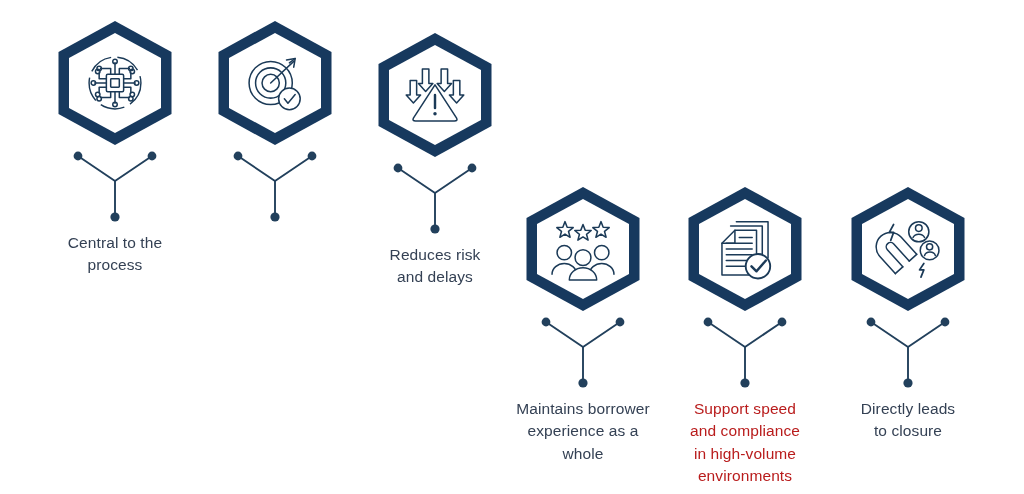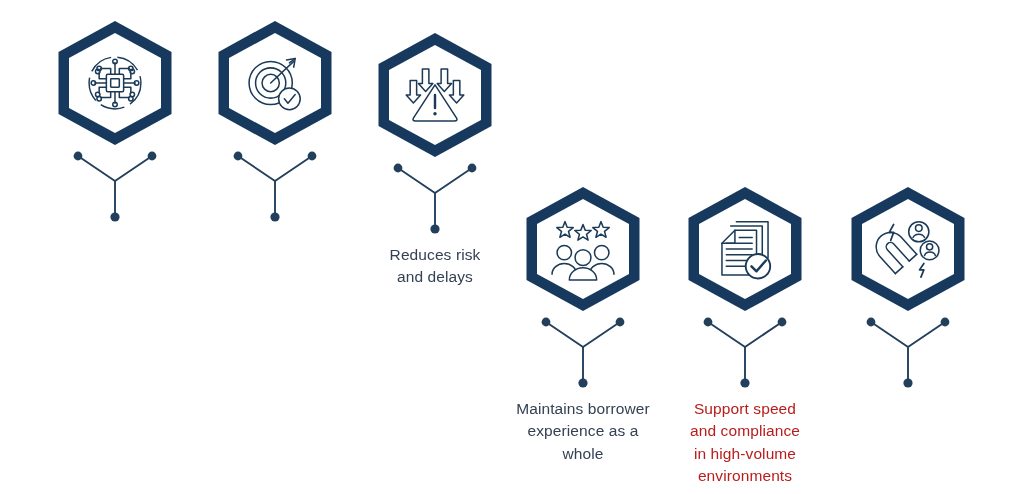--- a/index.html
+++ b/index.html
@@ -109,20 +109,22 @@
       </div>
       <div>
         <svg class="connector" viewBox="0 0 96 78">
           <path d="M11 8 L48 33 L85 8" fill="none" stroke="#22405c" stroke-width="1.9" stroke-linecap="round" stroke-linejoin="round"></path>
           <path d="M48 33 L48 68" fill="none" stroke="#22405c" stroke-width="1.9" stroke-linecap="round"></path>
           <circle cx="11" cy="8" r="4.4" fill="#22405c"></circle>
           <circle cx="85" cy="8" r="4.4" fill="#22405c"></circle>
           <circle cx="48" cy="69" r="4.6" fill="#22405c"></circle>
         </svg>
       </div>
+      <div class="caption" style="color: rgb(52, 65, 84);">Central to the
+process</div>
     </div>
     <div class="node" style="left: 180px; top: 18px;">
       <div class="hex-wrap">
         <svg class="hex-svg" viewBox="0 0 118 130">
           <polygon points="59.0,2.9 115.5,33.9 115.5,96.1 59.0,127.1 2.5,96.1 2.5,33.9" fill="#17395e"></polygon>
           <polygon points="59.0,15.0 105.0,40.0 105.0,90.0 59.0,115.0 13.0,90.0 13.0,40.0" fill="#ffffff"></polygon>
         </svg>
         <svg class="hex-icon" viewBox="0 0 100 100">
           <circle cx="44" cy="50" r="30" fill="none" stroke="#1b3a57" stroke-width="2.1" stroke-linecap="round" stroke-linejoin="round"></circle>
           <circle cx="44" cy="50" r="21" fill="none" stroke="#1b3a57" stroke-width="2.1" stroke-linecap="round" stroke-linejoin="round"></circle>
@@ -263,14 +265,16 @@
       </div>
       <div>
         <svg class="connector" viewBox="0 0 96 78">
           <path d="M11 8 L48 33 L85 8" fill="none" stroke="#22405c" stroke-width="1.9" stroke-linecap="round" stroke-linejoin="round"></path>
           <path d="M48 33 L48 68" fill="none" stroke="#22405c" stroke-width="1.9" stroke-linecap="round"></path>
           <circle cx="11" cy="8" r="4.4" fill="#22405c"></circle>
           <circle cx="85" cy="8" r="4.4" fill="#22405c"></circle>
           <circle cx="48" cy="69" r="4.6" fill="#22405c"></circle>
         </svg>
       </div>
+      <div class="caption" style="color: rgb(52, 65, 84);">Directly leads
+to closure</div>
     </div>
   </div>
 
 </body></html>

